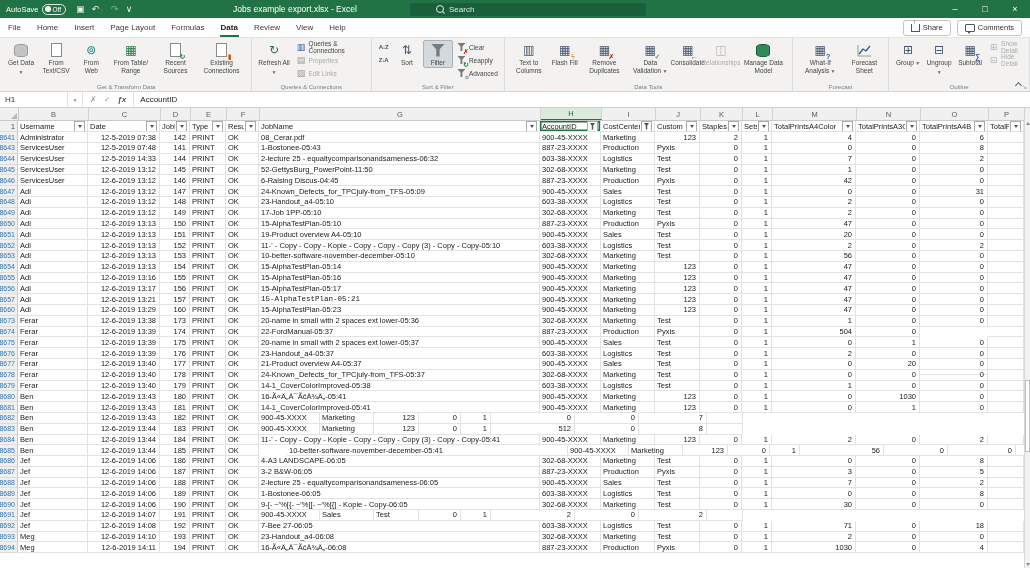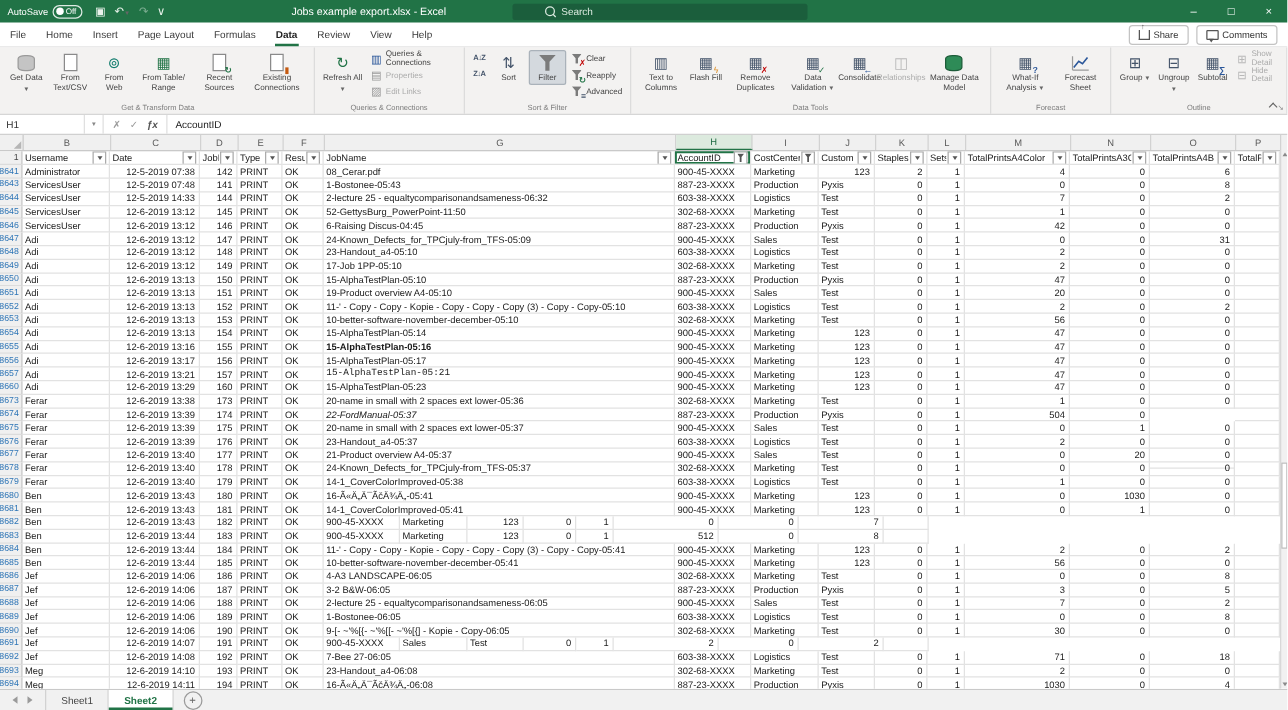--- a/index.html
+++ b/index.html
@@ -755,21 +755,21 @@
           <div class="cell r" style="width: 68px; flex: 0 0 68px;">0</div>
           <div class="cell r" style="width: 36px; flex: 0 0 36px;"></div>
         </div>
         <div class="row">
           <div class="rnum">8655</div>
           <div class="cell" style="width: 70px; flex: 0 0 70px;">Adi</div>
           <div class="cell r" style="width: 72px; flex: 0 0 72px;">12-6-2019 13:16</div>
           <div class="cell r" style="width: 30px; flex: 0 0 30px;">155</div>
           <div class="cell" style="width: 36px; flex: 0 0 36px;">PRINT</div>
           <div class="cell" style="width: 33px; flex: 0 0 33px;">OK</div>
-          <div class="cell" style="width: 281px; flex: 0 0 281px; font-weight: bold;">15-AlphaTestPlan-05:16</div>
+          <div class="cell" style="width: 281px; flex: 0 0 281px;">15-AlphaTestPlan-05:16</div>
           <div class="cell" style="width: 61px; flex: 0 0 61px;">900-45-XXXX</div>
           <div class="cell" style="width: 54px; flex: 0 0 54px;">Marketing</div>
           <div class="cell r" style="width: 45px; flex: 0 0 45px;">123</div>
           <div class="cell r" style="width: 42px; flex: 0 0 42px;">0</div>
           <div class="cell r" style="width: 30px; flex: 0 0 30px;">1</div>
           <div class="cell r" style="width: 84px; flex: 0 0 84px;">47</div>
           <div class="cell r" style="width: 64px; flex: 0 0 64px;">0</div>
           <div class="cell r" style="width: 68px; flex: 0 0 68px;">0</div>
           <div class="cell r" style="width: 36px; flex: 0 0 36px;"></div>
         </div>
@@ -845,21 +845,21 @@
           <div class="cell r" style="width: 68px; flex: 0 0 68px;">0</div>
           <div class="cell r" style="width: 36px; flex: 0 0 36px;"></div>
         </div>
         <div class="row">
           <div class="rnum">8674</div>
           <div class="cell" style="width: 70px; flex: 0 0 70px;">Ferar</div>
           <div class="cell r" style="width: 72px; flex: 0 0 72px;">12-6-2019 13:39</div>
           <div class="cell r" style="width: 30px; flex: 0 0 30px;">174</div>
           <div class="cell" style="width: 36px; flex: 0 0 36px;">PRINT</div>
           <div class="cell" style="width: 33px; flex: 0 0 33px;">OK</div>
-          <div class="cell" style="width: 281px; flex: 0 0 281px; font-style: italic;">22-FordManual-05:37</div>
+          <div class="cell" style="width: 281px; flex: 0 0 281px;">22-FordManual-05:37</div>
           <div class="cell" style="width: 61px; flex: 0 0 61px;">887-23-XXXX</div>
           <div class="cell" style="width: 54px; flex: 0 0 54px;">Production</div>
           <div class="cell" style="width: 45px; flex: 0 0 45px;">Pyxis</div>
           <div class="cell r" style="width: 42px; flex: 0 0 42px;">0</div>
           <div class="cell r" style="width: 30px; flex: 0 0 30px;">1</div>
           <div class="cell r" style="width: 84px; flex: 0 0 84px;">504</div>
           <div class="cell r" style="width: 64px; flex: 0 0 64px;">0</div>
           <div class="cell r" style="width: 68px; flex: 0 0 68px; margin-top: 47px;">117</div>
           <div class="cell r" style="width: 36px; flex: 0 0 36px;"></div>
         </div>
@@ -1041,21 +1041,21 @@
           <div class="cell r" style="width: 68px; flex: 0 0 68px;">2</div>
           <div class="cell r" style="width: 36px; flex: 0 0 36px;"></div>
         </div>
         <div class="row">
           <div class="rnum">8685</div>
           <div class="cell" style="width: 70px; flex: 0 0 70px;">Ben</div>
           <div class="cell r" style="width: 72px; flex: 0 0 72px;">12-6-2019 13:44</div>
           <div class="cell r" style="width: 30px; flex: 0 0 30px;">185</div>
           <div class="cell" style="width: 36px; flex: 0 0 36px;">PRINT</div>
           <div class="cell" style="width: 33px; flex: 0 0 33px;">OK</div>
-          <div class="cell" style="width: 281px; flex: 0 0 281px;">10-better-software-november-december-05:41</div>
+          <div class="cell" style="width: 281px; flex: 0 0 281px; margin-left: 28px;">10-better-software-november-december-05:41</div>
           <div class="cell" style="width: 61px; flex: 0 0 61px;">900-45-XXXX</div>
           <div class="cell" style="width: 54px; flex: 0 0 54px;">Marketing</div>
           <div class="cell r" style="width: 45px; flex: 0 0 45px;">123</div>
           <div class="cell r" style="width: 42px; flex: 0 0 42px;">0</div>
           <div class="cell r" style="width: 30px; flex: 0 0 30px;">1</div>
           <div class="cell r" style="width: 84px; flex: 0 0 84px;">56</div>
           <div class="cell r" style="width: 64px; flex: 0 0 64px;">0</div>
           <div class="cell r" style="width: 68px; flex: 0 0 68px;">0</div>
           <div class="cell r" style="width: 36px; flex: 0 0 36px;"></div>
         </div>
@@ -1221,25 +1221,14 @@
           <div class="cell r" style="width: 36px; flex: 0 0 36px;"></div>
         </div>
       </div>
     <div class="vscroll">
       <i class="varr up"></i>
       <div class="vthumb" style="top:58%;height:16%;"></div>
       <i class="varr dn"></i>
     </div>
   </div>
 
-  <div class="tabbar">
-    <div class="tnav">
-      <i class="tarr l"></i>
-      <i class="tarr r"></i>
-    </div>
-    <div style="display:flex;">
-        <div class="stab">Sheet1</div>
-        <div class="stab active">Sheet2</div>
-      </div>
-    <span class="addsheet">+</span>
-  </div>
 
 </div>
 
 </body></html>

